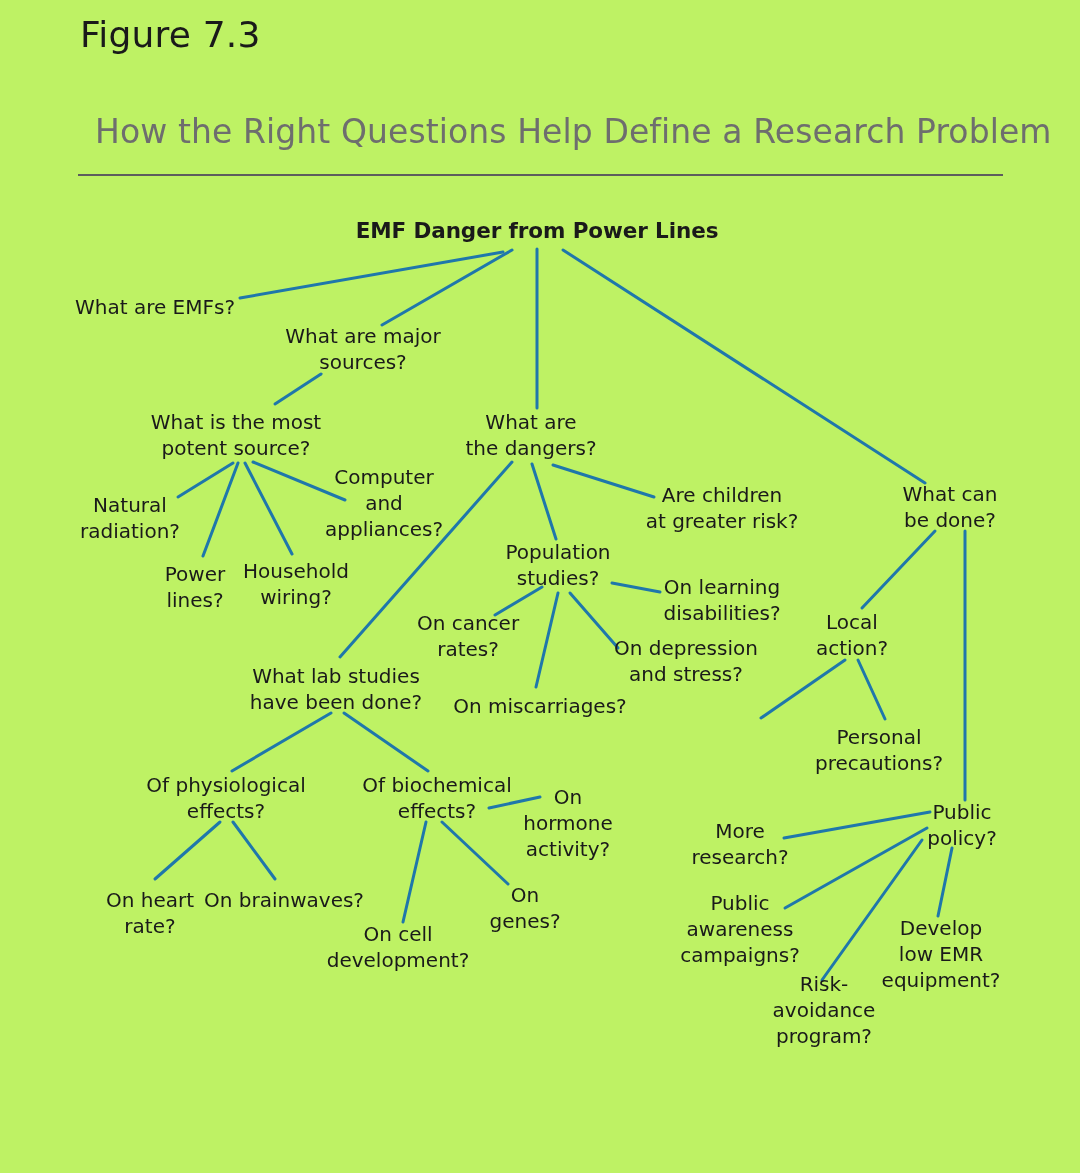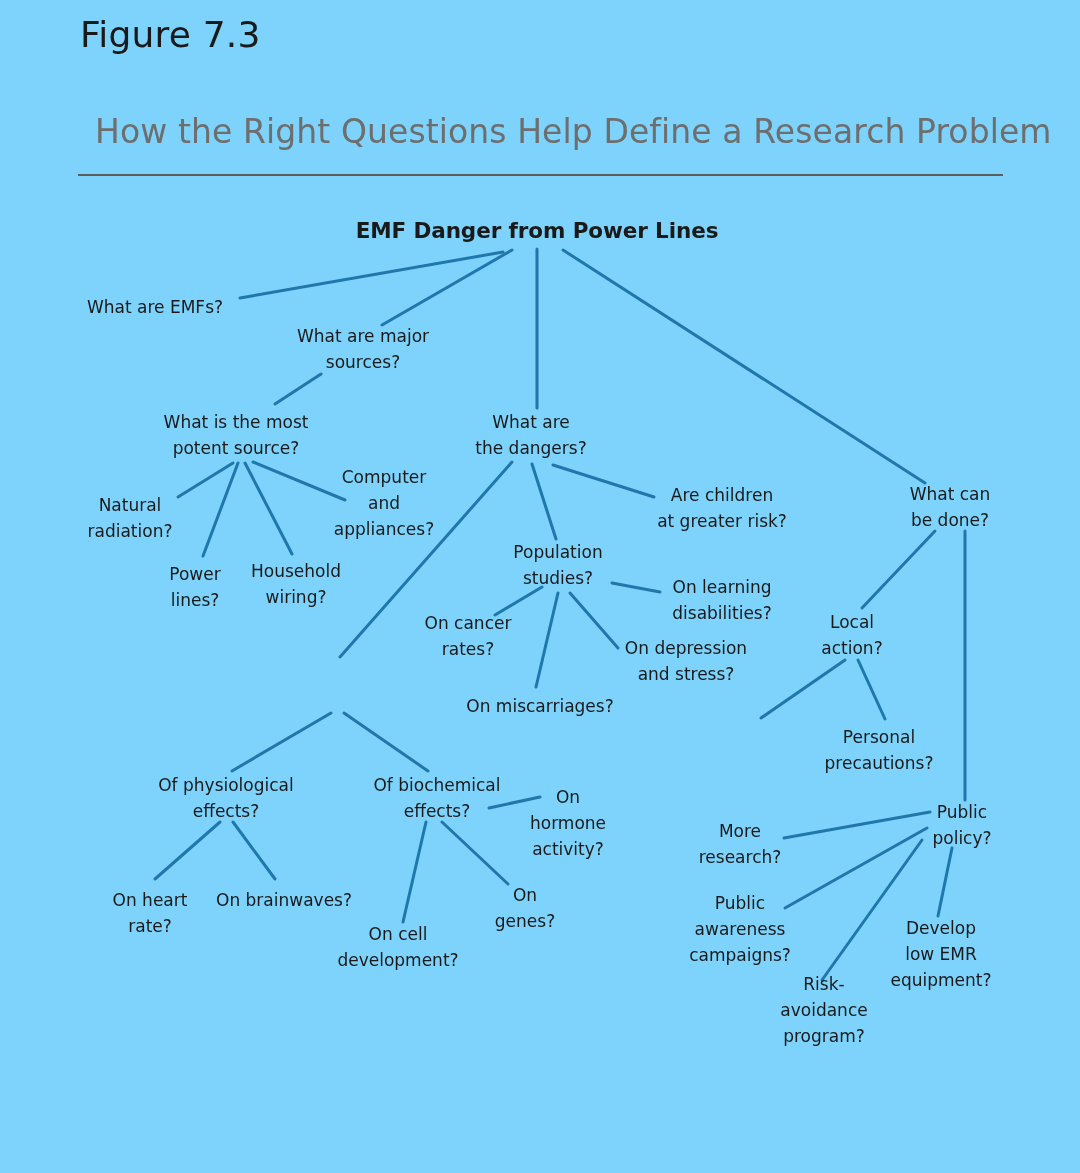--- a/index.html
+++ b/index.html
@@ -5,21 +5,21 @@
 <style>
   html, body {
     margin: 0;
     padding: 0;
     background: #ffffff;
   }
   #page {
     position: relative;
     width: 1080px;
     height: 1173px;
-    background: #7dd3fc;
+    background: #bef264;
     font-family: "DejaVu Sans", "Liberation Sans", sans-serif;
     overflow: hidden;
   }
 
   
   #fig-label {
     position: absolute;
     left: 80px;
     top: 14px;
     font-size: 36px;
@@ -60,21 +60,21 @@
     left: 0;
     top: 0;
     width: 1080px;
     height: 1173px;
     pointer-events: none;
   }
 
   
   .node {
     position: absolute;
-    font-size: 17px;
+    font-size: 20px;
     line-height: 26px;
     color: #1a1a1a;
     text-align: center;
     white-space: pre-line;
     transform: translate(-50%, -50%);
   }
   .node.root {
     font-weight: bold;
     font-size: 21.5px;
     letter-spacing: -0.1px;
@@ -153,20 +153,22 @@
 rates?</div>
       <div class="node" style="left: 722px; top: 600px;">On learning
 disabilities?</div>
       <div class="node" style="left: 686px; top: 661px;">On depression
 and stress?</div>
       <div class="node" style="left: 540px; top: 706px;">On miscarriages?</div>
       <div class="node" style="left: 852px; top: 635px;">Local
 action?</div>
       <div class="node" style="left: 879px; top: 750px;">Personal
 precautions?</div>
+      <div class="node" style="left: 336px; top: 689px;">What lab studies
+have been done?</div>
       <div class="node" style="left: 226px; top: 798px;">Of physiological
 effects?</div>
       <div class="node" style="left: 437px; top: 798px;">Of biochemical
 effects?</div>
       <div class="node" style="left: 150px; top: 913px;">On heart
 rate?</div>
       <div class="node" style="left: 284px; top: 900px;">On brainwaves?</div>
       <div class="node" style="left: 398px; top: 947px;">On cell
 development?</div>
       <div class="node" style="left: 568px; top: 823px;">On

